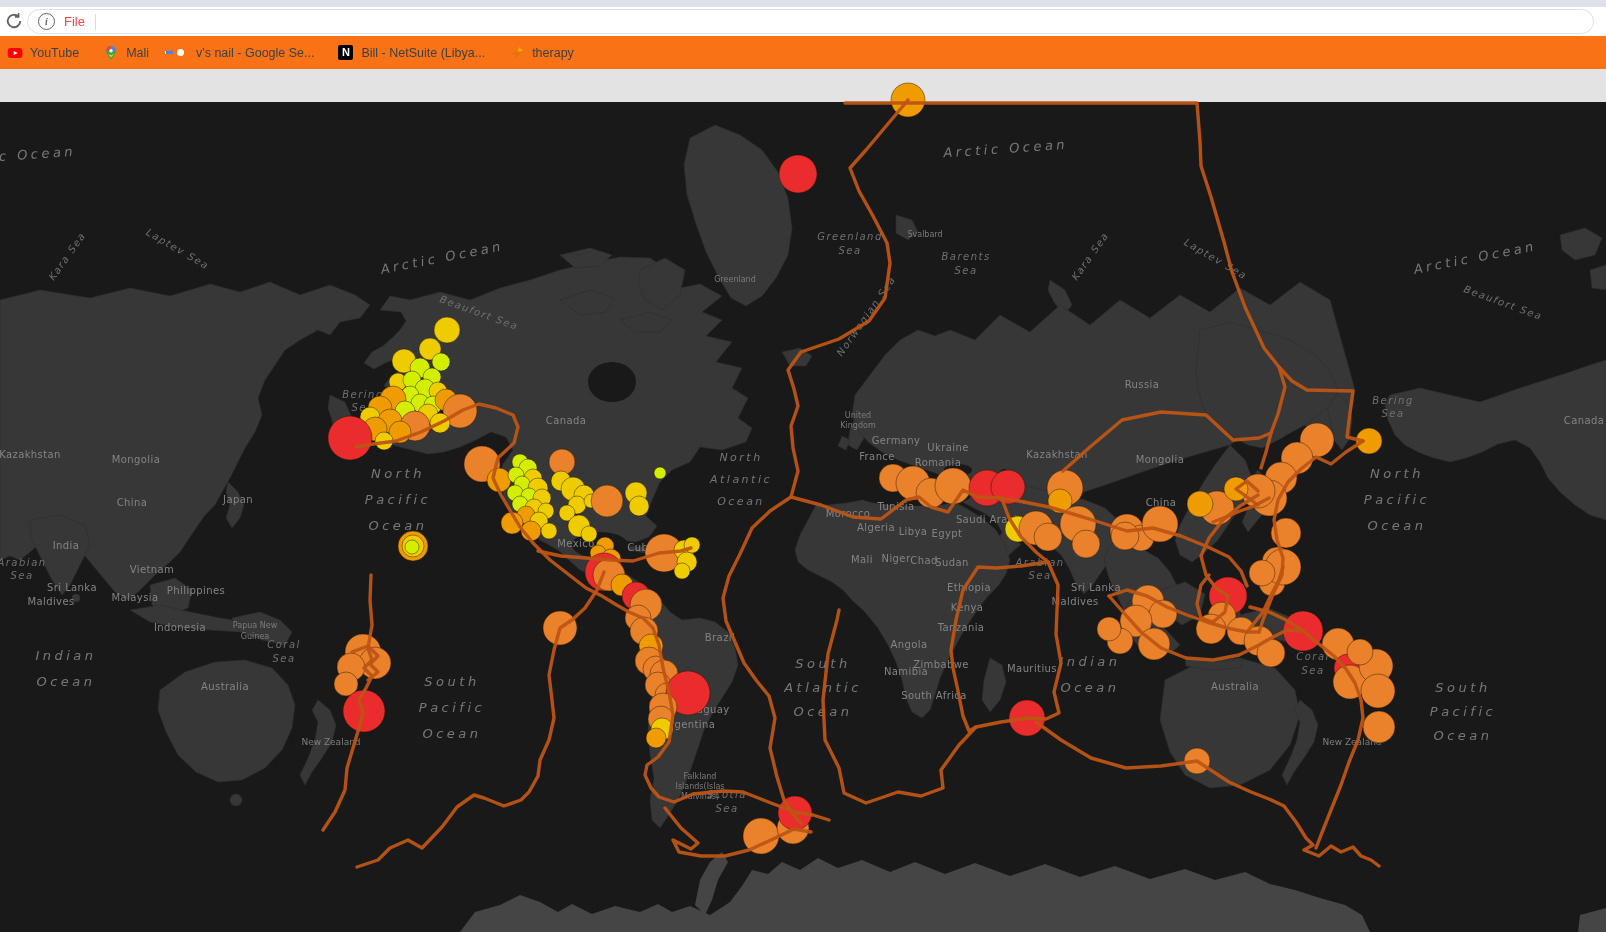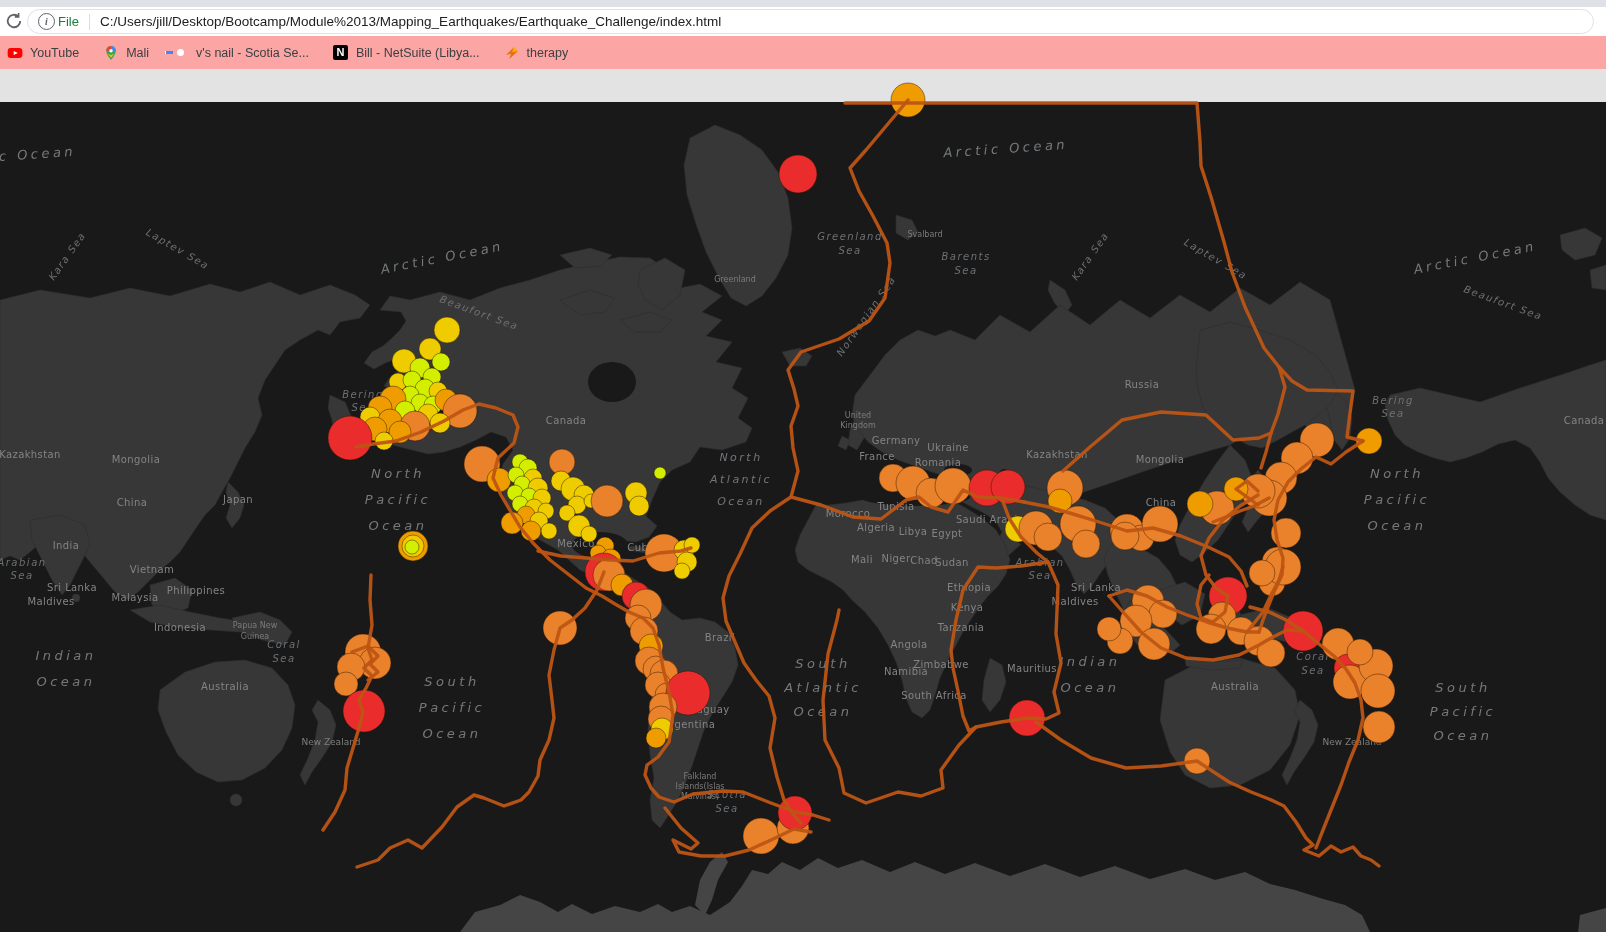--- a/index.html
+++ b/index.html
@@ -6,24 +6,24 @@
   .stage{position:relative;width:1606px;height:932px;overflow:hidden;background:#fff;}
   .tabstrip{position:absolute;top:0;left:0;width:100%;height:7px;background:#dee1e6;}
   .toolbar{position:absolute;top:7px;left:0;width:100%;height:29px;background:#fff;}
   .reload-btn{position:absolute;left:4px;top:4px;width:20px;height:20px;color:#5f6368;cursor:pointer;}
   .reload-btn svg{width:20px;height:20px;}
   .omnibox{position:absolute;left:27px;top:2px;right:12px;height:23px;border:1px solid #dfe1e5;
            border-radius:13px;background:#fff;display:flex;align-items:center;padding:0 10px;}
   .info-icon{width:15px;height:15px;border:1.3px solid #5f6368;border-radius:50%;color:#5f6368;
              font-size:10px;font-weight:bold;display:flex;align-items:center;justify-content:center;
              flex:0 0 auto;font-family:"Liberation Serif",serif;font-style:italic;}
-  .file-label{font-size:13px;color:#15803d;margin-left:3px;}
+  .file-label{font-size:13px;color:#ef4444;margin-left:9px;}
   .omni-sep{width:1px;height:16px;background:#dadce0;margin:0 10px;}
   .url-text{font-size:13.5px;color:#202124;white-space:nowrap;}
-  .bookmarks-bar{position:absolute;top:36px;left:0;width:100%;height:33px;background:#fca5a5;
+  .bookmarks-bar{position:absolute;top:36px;left:0;width:100%;height:33px;background:#f97316;
                  display:flex;align-items:center;padding-left:7px;box-sizing:border-box;}
   .bm{display:flex;align-items:center;margin-right:24px;cursor:pointer;}
   .bm-icon{width:16px;height:16px;margin-right:7px;flex:0 0 auto;position:relative;}
   .bm-label{font-size:12.5px;color:#3c4043;white-space:nowrap;}
   .gicon{width:15px;height:15px;border-radius:50%;
     background:conic-gradient(from -40deg,#ea4335 0 80deg,#4285f4 80deg 190deg,#34a853 190deg 280deg,#fbbc04 280deg 360deg);
     position:relative;}
   .gicon::after{content:"";position:absolute;left:4px;top:4px;width:7px;height:7px;background:#fff;border-radius:50%;}
   .gicon::before{content:"";position:absolute;right:0px;top:6px;width:8px;height:3.5px;background:#fff;z-index:2;}
   .gicon .gbar{position:absolute;right:0px;top:6.5px;width:7px;height:2.8px;background:#4285f4;z-index:3;}
@@ -49,21 +49,20 @@
     <div class="reload-btn">
       <svg viewBox="0 0 24 24" fill="none" stroke="#5f6368" stroke-width="2.2">
         <path d="M19.5 12a7.5 7.5 0 1 1-2.2-5.3"></path>
         <path d="M17.5 2.5v4.5h-4.5" stroke-width="2" fill="none"></path>
       </svg>
     </div>
     <div class="omnibox">
       <span class="info-icon">i</span>
       <span class="file-label">File</span>
       <span class="omni-sep"></span>
-      <span class="url-text">C:/Users/jill/Desktop/Bootcamp/Module%2013/Mapping_Earthquakes/Earthquake_Challenge/index.html</span>
     </div>
   </div>
 
   <div class="bookmarks-bar" id="bookmarks-bar">
       <div class="bm">
         <span class="bm-icon"><svg width="16" height="16" viewBox="0 0 24 24">
             <rect x="1" y="4.5" width="22" height="15" rx="4.5" fill="#ff0000"></rect>
             <path d="M10 9l6.2 3L10 15z" fill="#fff"></path>
           </svg></span>
         <span class="bm-label">YouTube</span>
@@ -73,21 +72,21 @@
             <path d="M12 1.5c-4 0-7.2 3.2-7.2 7.2 0 5.3 7.2 13.8 7.2 13.8s7.2-8.5 7.2-13.8c0-4-3.2-7.2-7.2-7.2z" fill="#34a853"></path>
             <path d="M12 1.5a7.2 7.2 0 017.2 7.2l-7.2.2z" fill="#4285f4"></path>
             <path d="M4.8 8.7A7.2 7.2 0 0112 1.5v7.4z" fill="#ea4335"></path>
             <path d="M7 13.5l5 1.5 4.5-2-4.3 6c-1.5-2-3.5-4-5.2-5.5z" fill="#fbbc04"></path>
             <circle cx="12" cy="8.7" r="2.6" fill="#fff"></circle>
           </svg></span>
         <span class="bm-label">Mali</span>
       </div>
       <div class="bm">
         <span class="bm-icon"><span class="gicon"><span class="gbar"></span></span></span>
-        <span class="bm-label">v's nail - Scotia Se...</span>
+        <span class="bm-label">v's nail - Google Se...</span>
       </div>
       <div class="bm">
         <span class="bm-icon">
           <span class="nicon">N</span>
         </span>
         <span class="bm-label">Bill - NetSuite (Libya...</span>
       </div>
       <div class="bm">
         <span class="bm-icon"><svg width="16" height="16" viewBox="0 0 24 24">
             <path d="M3 15 L15 3 L12.5 10 L21 9 L8 21 L10.5 13 Z" fill="#e8710a"></path>

